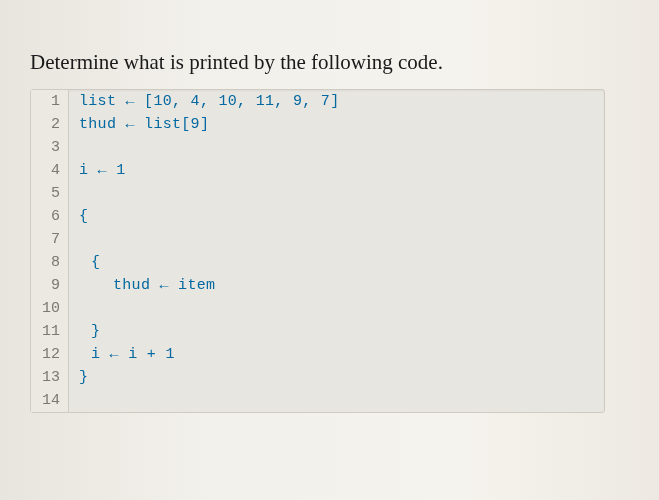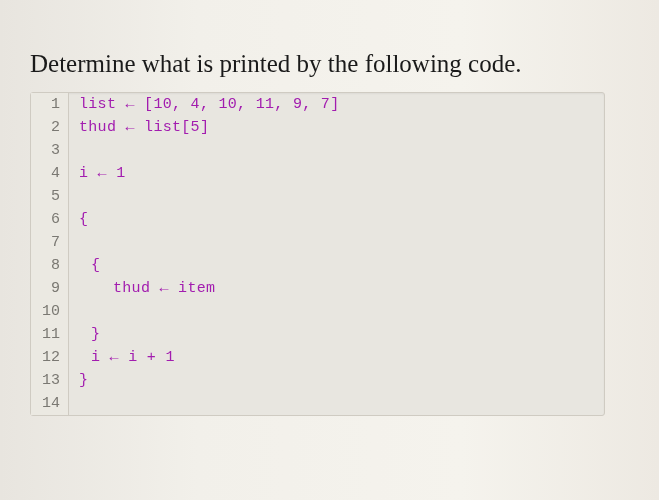--- a/index.html
+++ b/index.html
@@ -9,21 +9,21 @@
     }
     body {
       width: 659px;
       height: 500px;
       background: linear-gradient(to right, #e8e5df 0%, #f2f0ea 30%, #f5f3ed 70%, #ede9e2 100%);
       font-family: Georgia, 'Times New Roman', serif;
       padding: 50px 30px 20px 30px;
       overflow: hidden;
     }
     .question-text {
-      font-size: 25px;
+      font-size: 21px;
       color: #1a1a1a;
       margin-bottom: 14px;
       font-family: Georgia, serif;
     }
     .code-block {
       background: #e8e6e0;
       border: 1px solid #cfcbc2;
       border-radius: 3px;
       display: inline-block;
       width: 96%;
@@ -41,42 +41,42 @@
       font-family: 'Courier New', monospace;
       font-size: 15px;
       border-right: 1px solid #cfcbc2;
       background: #ebe9e2;
       user-select: none;
     }
     .code-content {
       padding: 3px 10px;
       font-family: 'Courier New', monospace;
       font-size: 15px;
-      color: #a21caf;
+      color: #0369a1;
       white-space: pre;
       letter-spacing: 0.3px;
     }
     .indent1 { padding-left: 22px; }
     .indent2 { padding-left: 44px; }
   </style>
 </head>
 <body>
 
 
 
 <div class="question-text">Determine what is printed by the following code.</div>
 
 <div class="code-block">
   <div class="code-row">
     <div class="line-number">1</div>
     <div class="code-content">list ← [10, 4, 10, 11, 9, 7]</div>
   </div>
   <div class="code-row">
     <div class="line-number">2</div>
-    <div class="code-content">thud ← list[5]</div>
+    <div class="code-content">thud ← list[9]</div>
   </div>
   <div class="code-row">
     <div class="line-number">3</div>
   </div>
   <div class="code-row">
     <div class="line-number">4</div>
     <div class="code-content">i ← 1</div>
   </div>
   <div class="code-row">
     <div class="line-number">5</div>

